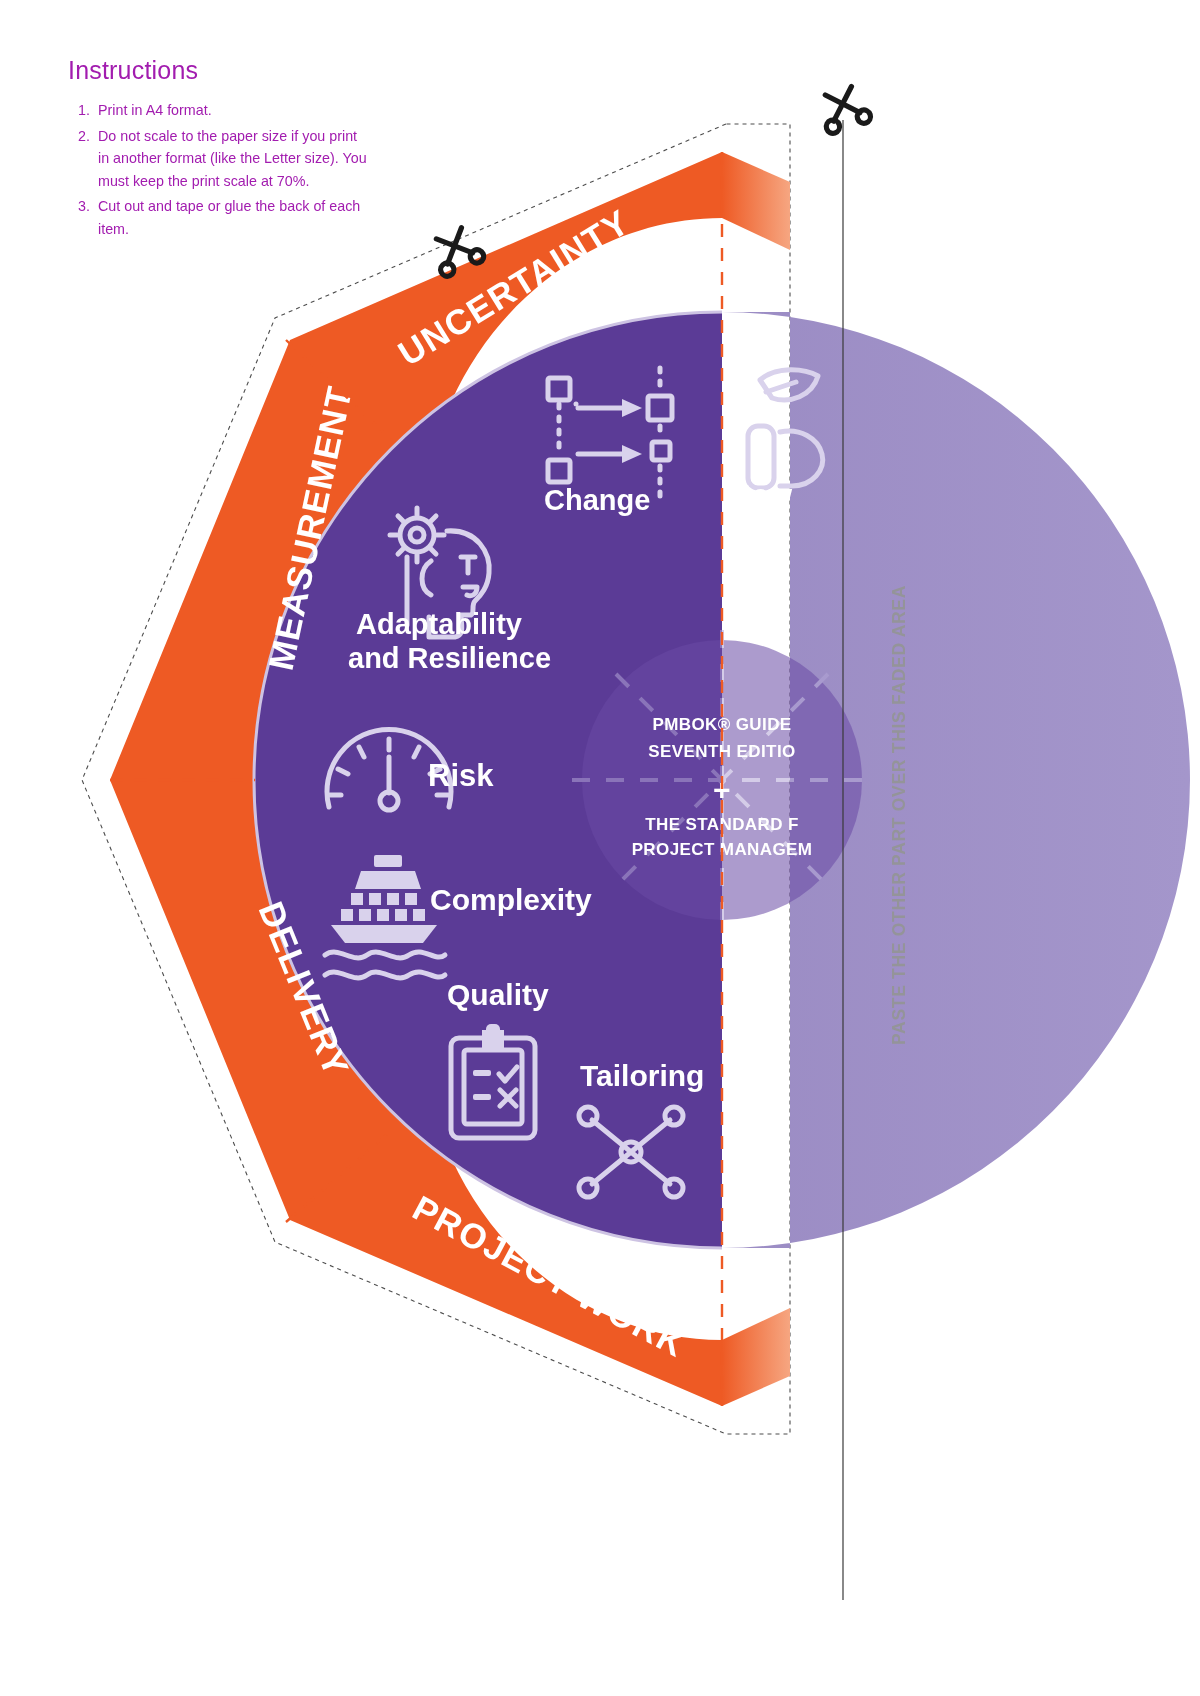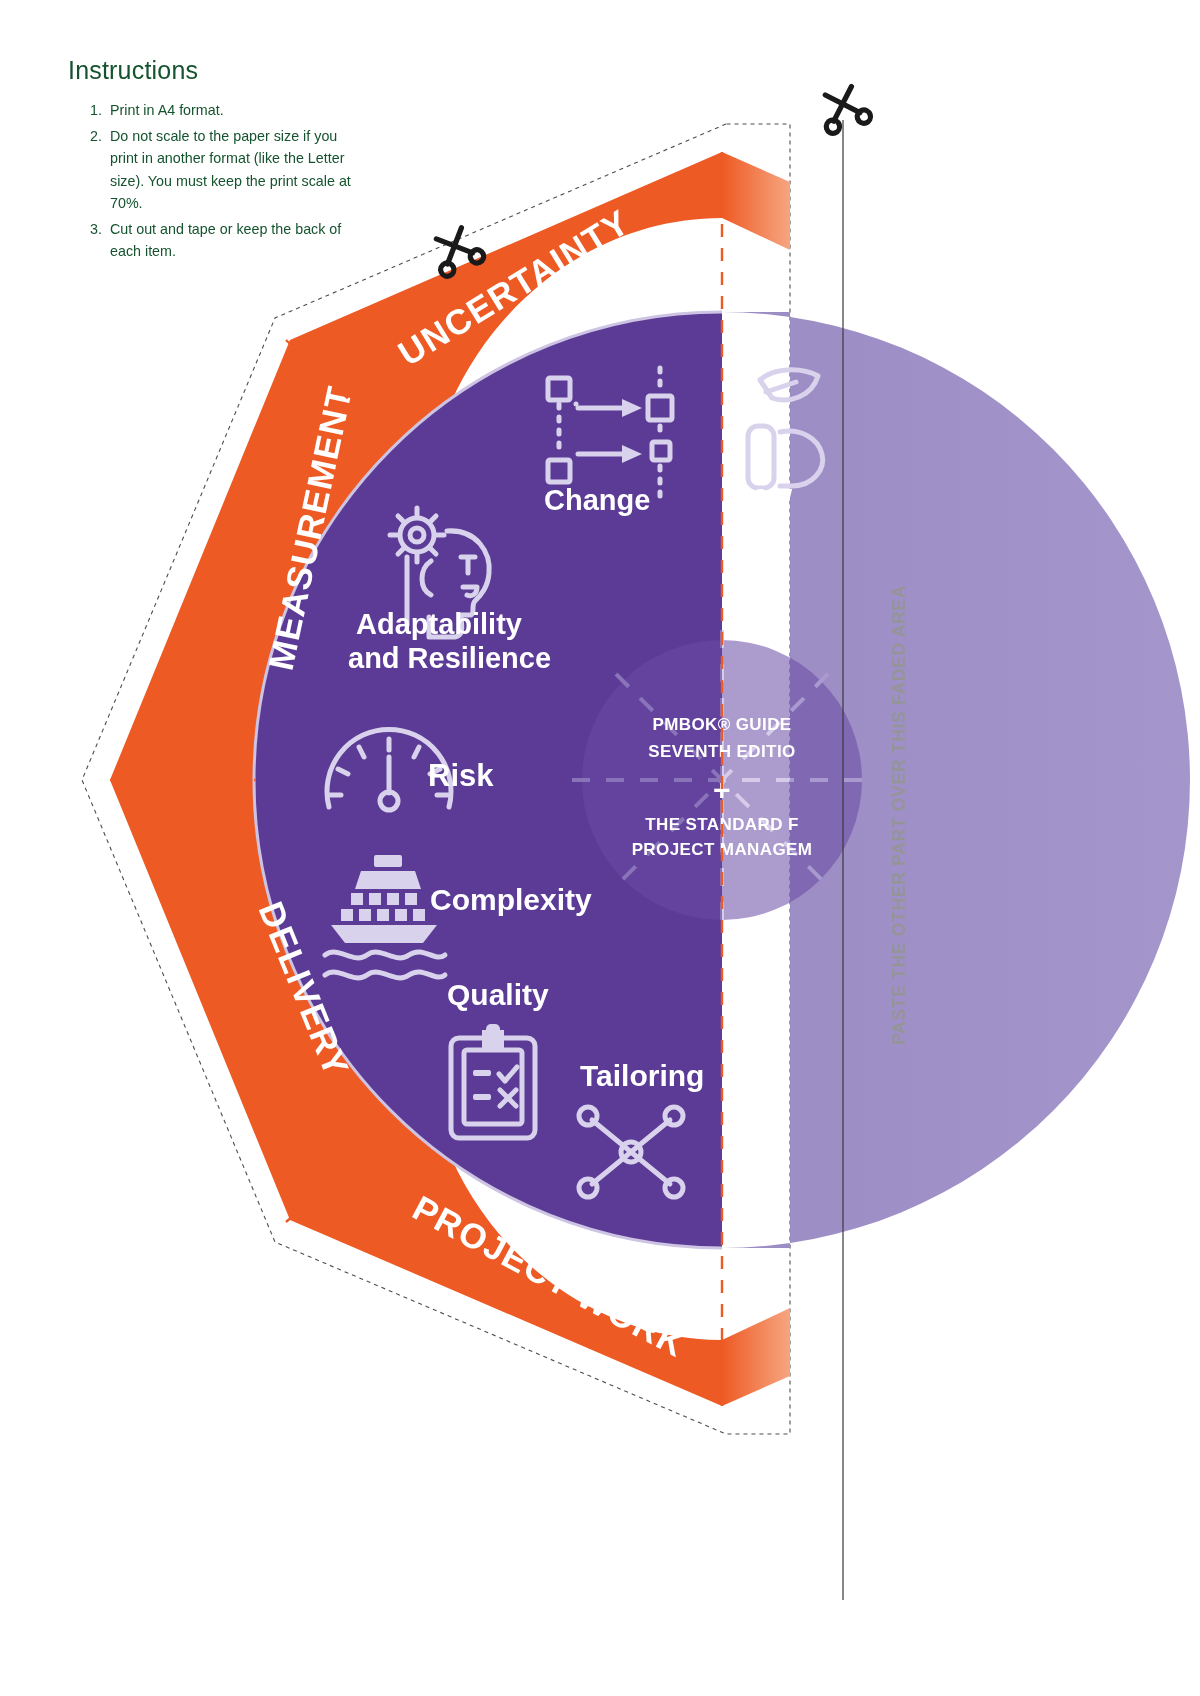--- a/index.html
+++ b/index.html
@@ -1,22 +1,22 @@
 <!DOCTYPE html>
 <html><head>
 <meta charset="utf-8">
 <style>
   html,body{margin:0;padding:0;background:#ffffff;}
   body{width:1200px;height:1696px;position:relative;overflow:hidden;
        font-family:"Liberation Sans","DejaVu Sans",sans-serif;}
 
   
-  .instructions{position:absolute;left:68px;top:56px;width:300px;color:#14532d;}
+  .instructions{position:absolute;left:68px;top:56px;width:300px;color:#a21caf;}
   .instructions h1{font-size:25px;font-weight:400;margin:0 0 14px 0;letter-spacing:.2px;}
-  .instructions ol{margin:12px;padding:0 0 0 26px;font-size:14.3px;line-height:1.58;}
+  .instructions ol{margin:0;padding:0 0 0 26px;font-size:14.3px;line-height:1.58;}
   .instructions li{margin-bottom:3px;padding-left:4px;}
 
   
   #stage{position:absolute;left:0;top:0;width:1200px;height:1696px;}
 
   .cutline{fill:none;stroke:#4d4d4d;stroke-width:1.1;stroke-dasharray:4 4;}
   .foldline{fill:none;stroke:#ee5a24;stroke-width:2.4;stroke-dasharray:13 11;}
 
   .ring-label{fill:#ffffff;font-family:"Liberation Sans",sans-serif;font-weight:700;
               font-size:35px;letter-spacing:1.4px;}
@@ -33,21 +33,21 @@
   .scissor{fill:#1a1a1a;}
 </style>
 </head>
 <body>
 
 <div class="instructions">
   <h1>Instructions</h1>
   <ol>
     <li>Print in A4 format.</li>
     <li>Do not scale to the paper size if you print in another format (like the Letter size). You must keep the print scale at 70%.</li>
-    <li>Cut out and tape or keep the back of each item.</li>
+    <li>Cut out and tape or glue the back of each item.</li>
   </ol>
 </div>
 
 <svg id="stage" viewBox="0 0 1200 1696">
   <defs>
 
     <clipPath id="halfclip">
         <rect x="0" y="0" width="830" height="1696"></rect>
       </clipPath>
 

